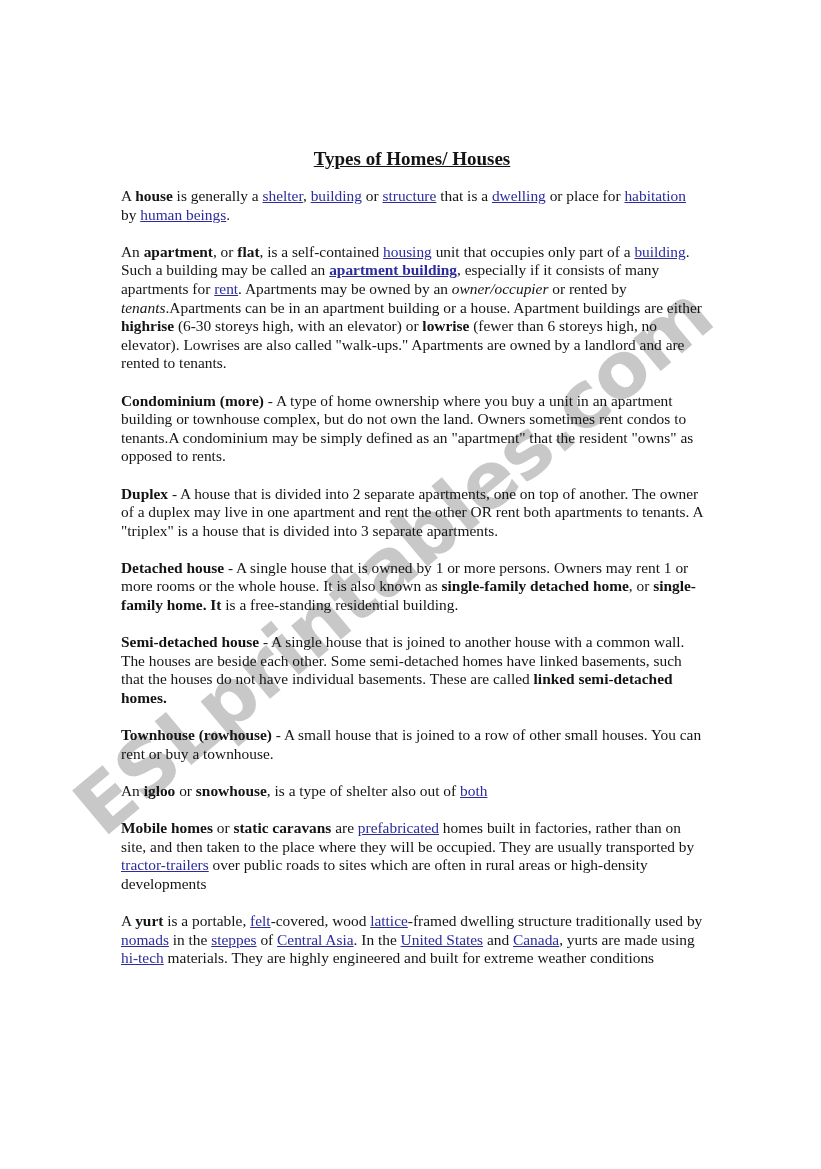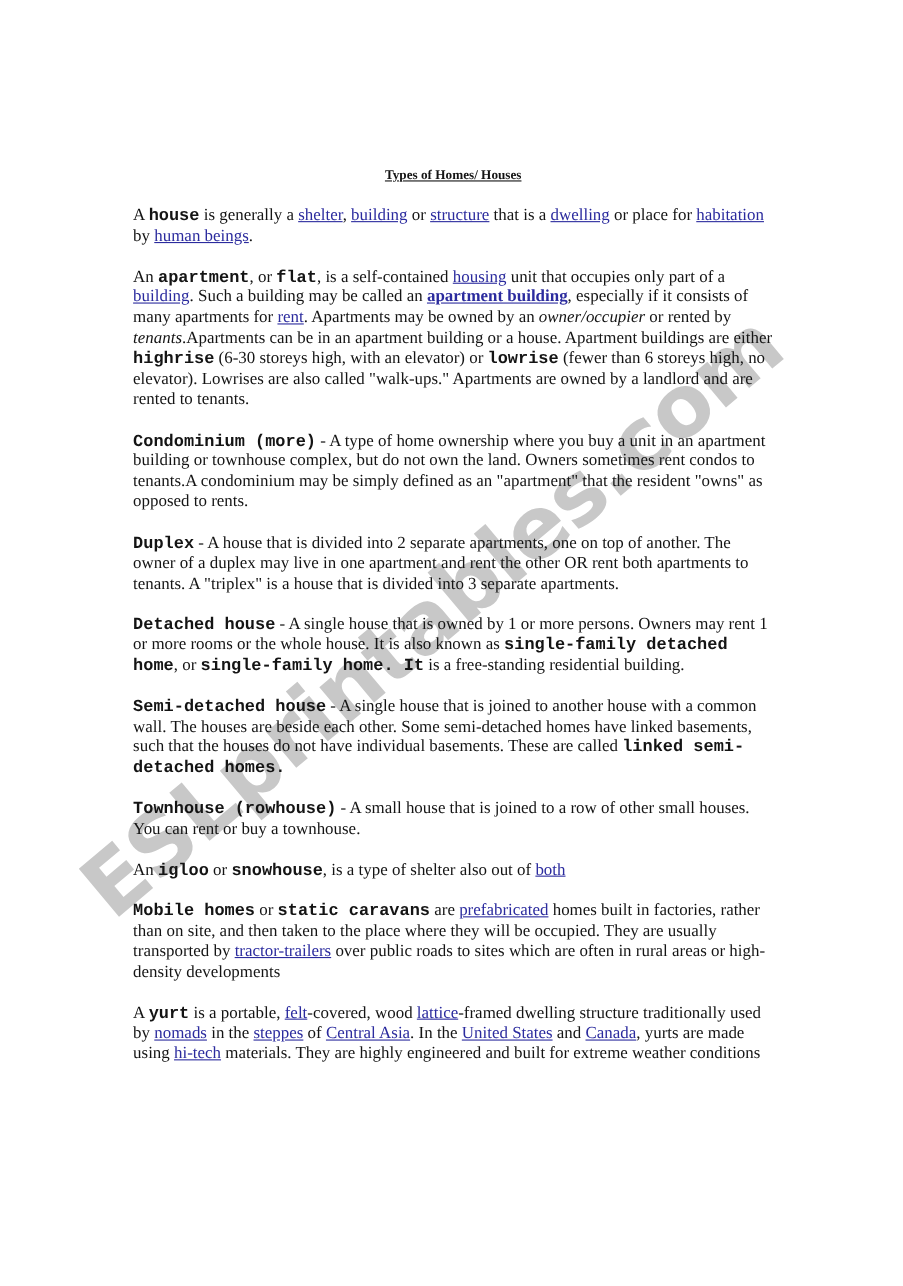--- a/index.html
+++ b/index.html
@@ -36,31 +36,31 @@
   .content {
     position: absolute;
     left: 121px;
     top: 149px;
     width: 582px;
     z-index: 1;
     font-size: 15.4px;
     line-height: 18.6px;
   }
   .doc-title {
-    font-size: 12px;
+    font-size: 19px;
     font-weight: bold;
     text-decoration: underline;
     text-align: center;
     line-height: 20px;
     margin-bottom: 18px;
   }
   .para { margin: 0 0 18.6px 0; }
   .para:last-child { margin-bottom: 0; }
   .normal { font-weight: normal; }
-  .bold { font-weight: bold; font-family: Liberation Mono, monospace; }
+  .bold { font-weight: bold; }
   .italic { font-style: italic; text-align: center; }
   a.link, a.boldlink {
     color: var(--link-color, #2b2b9e);
     text-decoration: underline;
     cursor: pointer;
   }
   a.boldlink { font-weight: bold; }
 </style>
 </head>
 <body>

